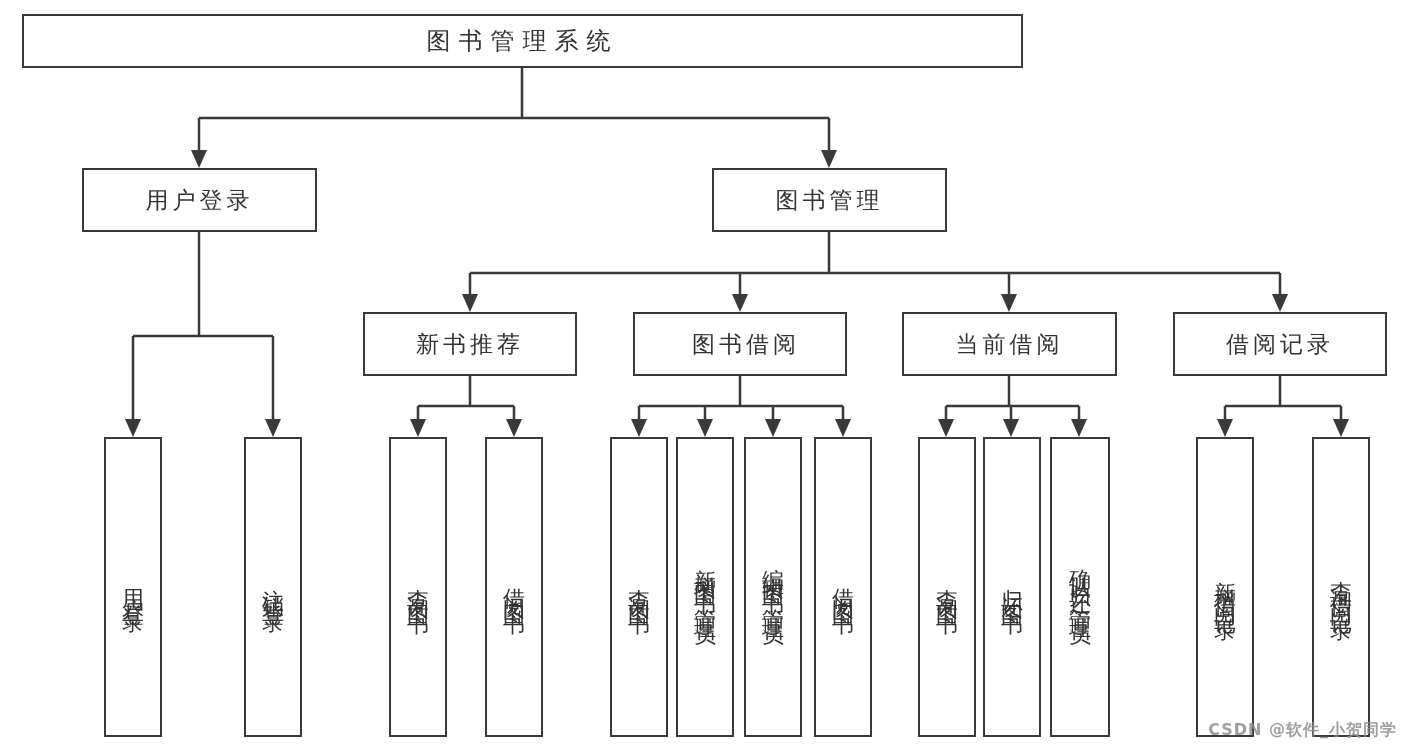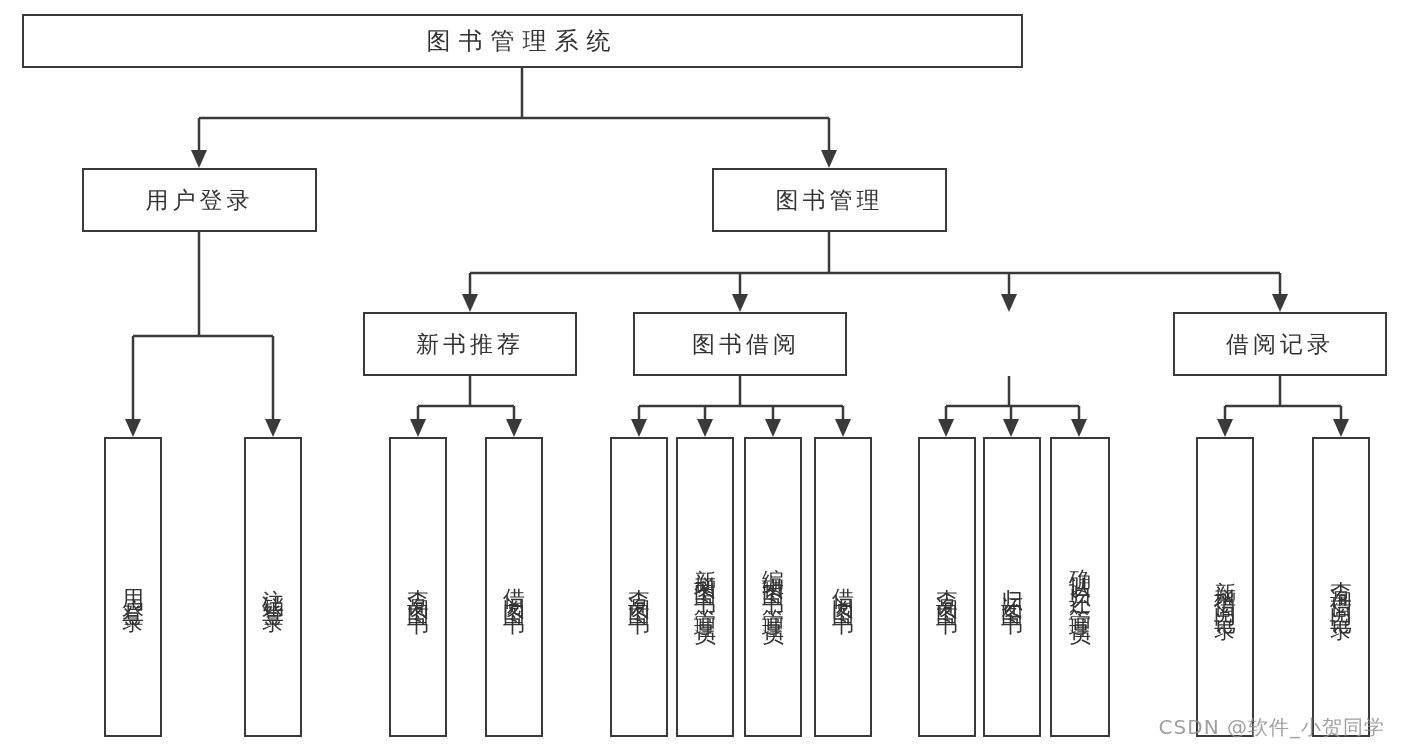--- a/index.html
+++ b/index.html
@@ -42,27 +42,28 @@
   .vtext {
     writing-mode: vertical-rl;
     text-orientation: mixed;
     font-size: 22px;
     letter-spacing: 8px;
     line-height: 1;
     color: #333333;
   }
   .watermark {
     position: absolute;
-    right: 20px;
+    right: 8px;
     bottom: 6px;
-    font-size: 20px;
+    font-size: 16px;
     letter-spacing: 1px;
     color: rgba(142, 142, 142, 0.85);
     z-index: 10;
     white-space: nowrap;
+    font-weight: bold;
   }
 </style>
 </head>
 <body>
 
 <div class="canvas">
 
   <svg class="wires" width="1405" height="747" viewBox="0 0 1405 747">
     <g stroke="#3a3a3a" stroke-width="2.5" fill="none">
 
@@ -113,20 +114,23 @@
   <div class="node" style="left:363px; top:312px; width:214px; height:64px;">
     <span class="hlabel">新书推荐</span>
   </div>
 
   <div class="node" style="left:712px; top:168px; width:235px; height:64px;">
     <span class="hlabel">图书管理</span>
   </div>
   <div class="node" style="left:633px; top:312px; width:214px; height:64px;padding-left:12px;">
     <span class="hlabel">图书借阅</span>
   </div>
+  <div class="node" style="left:902px; top:312px; width:215px; height:64px;">
+    <span class="hlabel">当前借阅</span>
+  </div>
   <div class="node" style="left:1173px; top:312px; width:214px; height:64px;">
     <span class="hlabel">借阅记录</span>
   </div>
 
   <div class="node leaf" style="left:104px;">
     <span class="vtext">用户登录</span>
   </div>
   <div class="node leaf" style="left:244px;">
     <span class="vtext">注销登录</span>
   </div>

